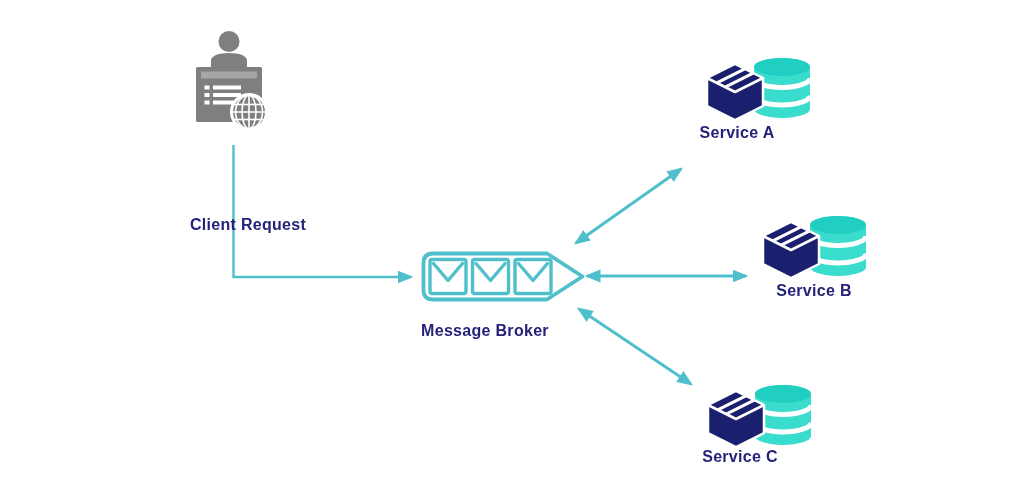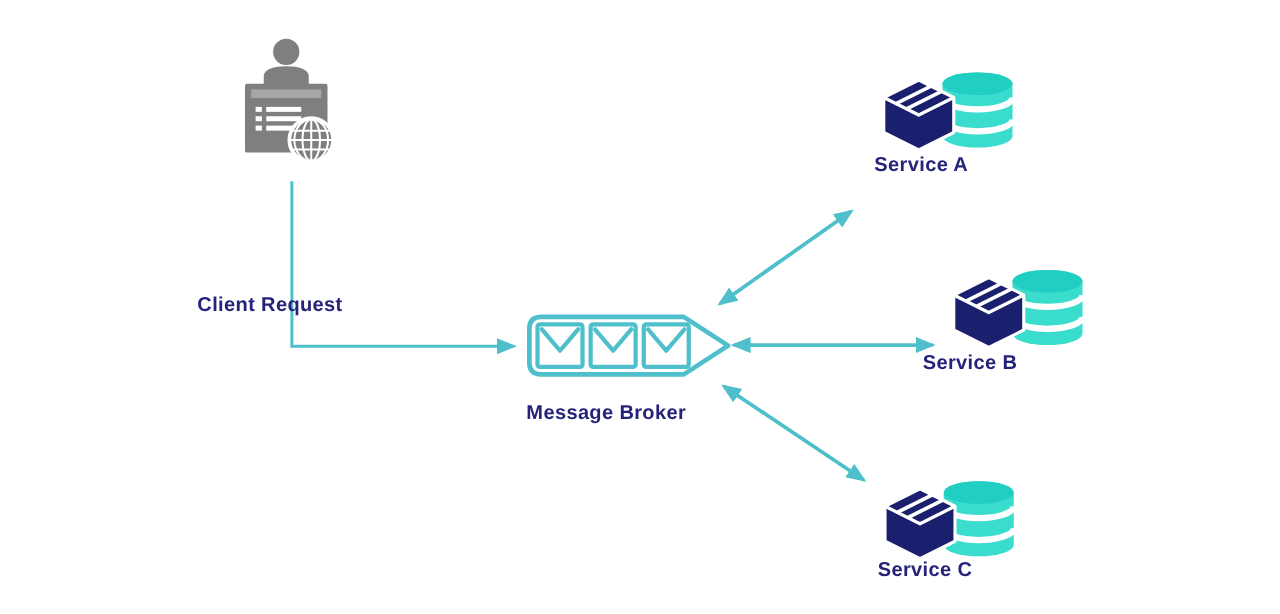--- a/index.html
+++ b/index.html
@@ -105,18 +105,18 @@
             <polyline class="env" points="518.5,263.5 533,280.5 547.5,263.5"></polyline>
           </g>
         </g>
     </g>
 
     <use href="#svc-icon" x="706" y="56"></use>
     <use href="#svc-icon" x="762" y="214"></use>
     <use href="#svc-icon" x="707" y="383"></use>
   </svg>
 
-  <div class="lbl" style="left:96px; top:217px;margin-top:20px;">Client Request</div>
+  <div class="lbl" style="left:128px; top:217px;">Client Request</div>
   <div class="lbl" style="left:365px; top:323px;">Message Broker</div>
   <div class="lbl" style="left:617px; top:125px;">Service A</div>
-  <div class="lbl" style="left:656px; top:283px;">Service B</div>
+  <div class="lbl" style="left:694px; top:283px;">Service B</div>
   <div class="lbl" style="left:620px; top:449px;">Service C</div>
 </div>
 
 </body></html>

